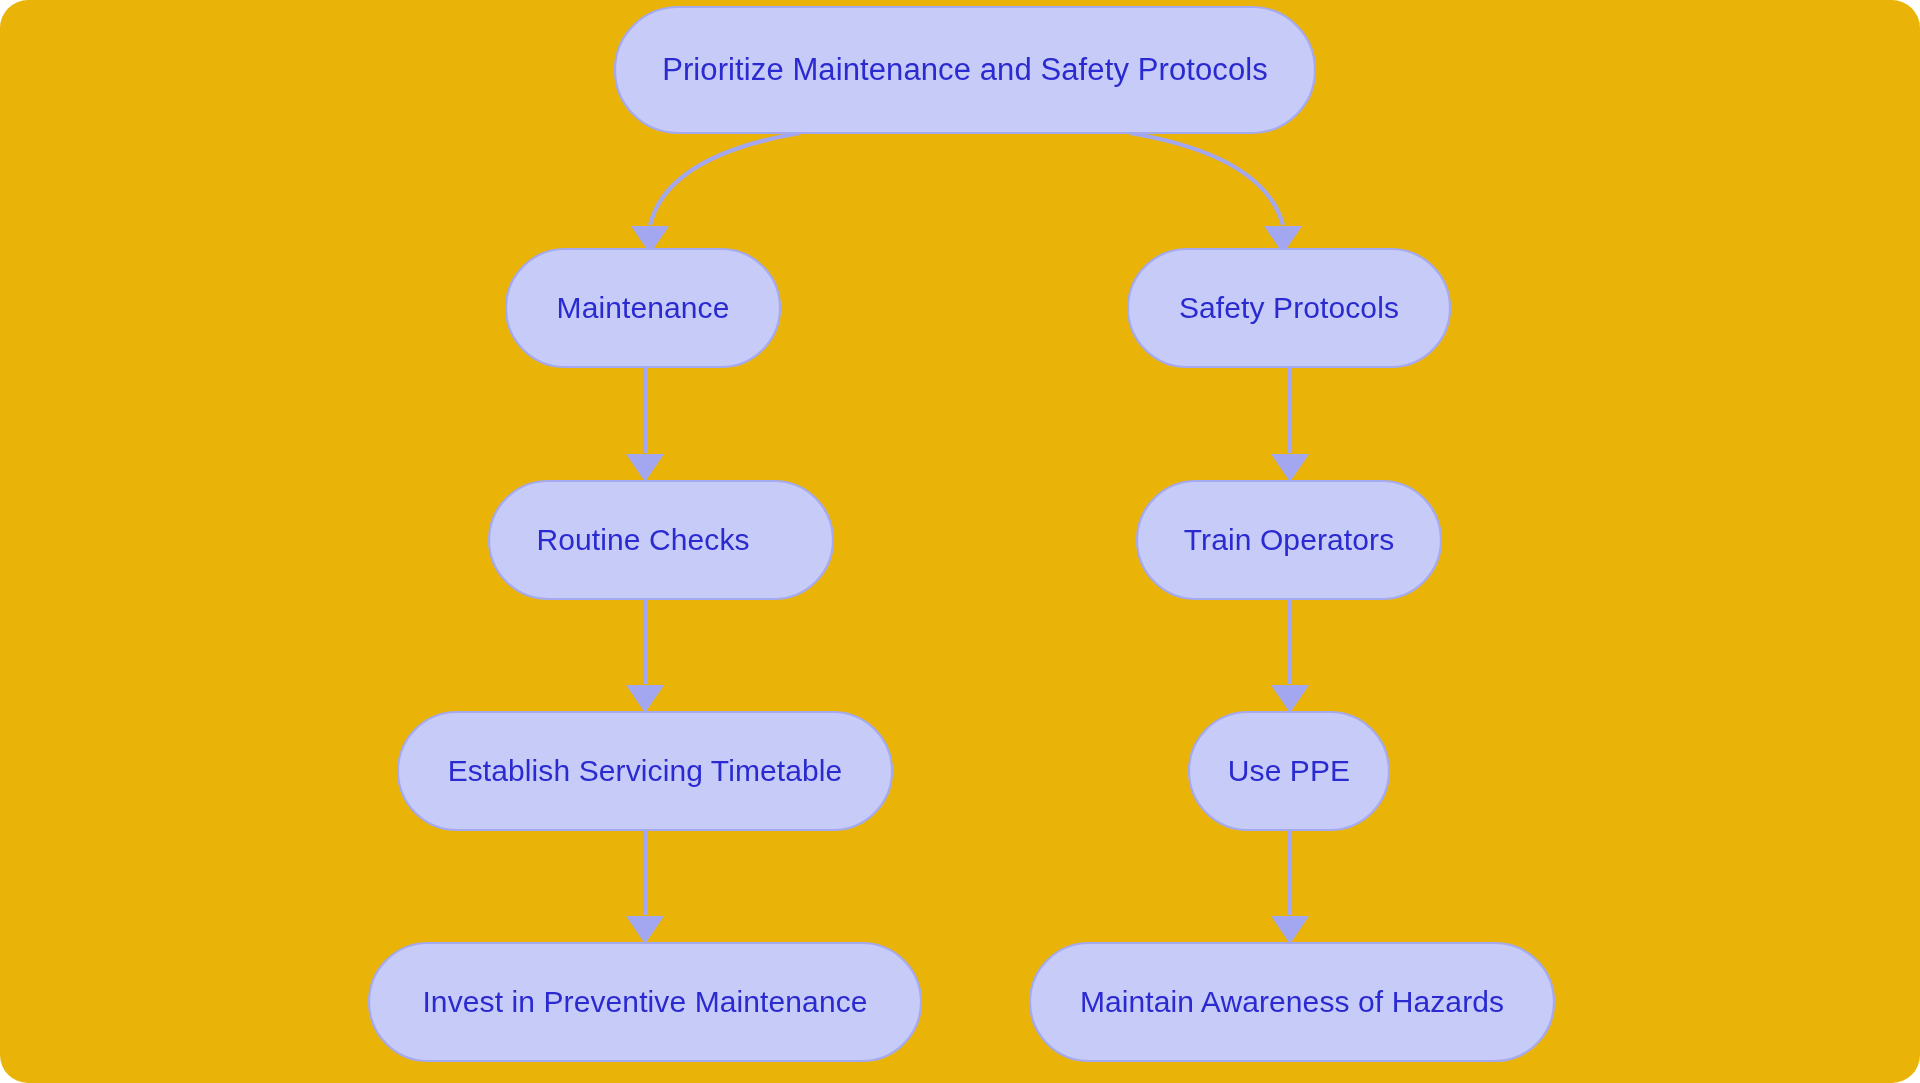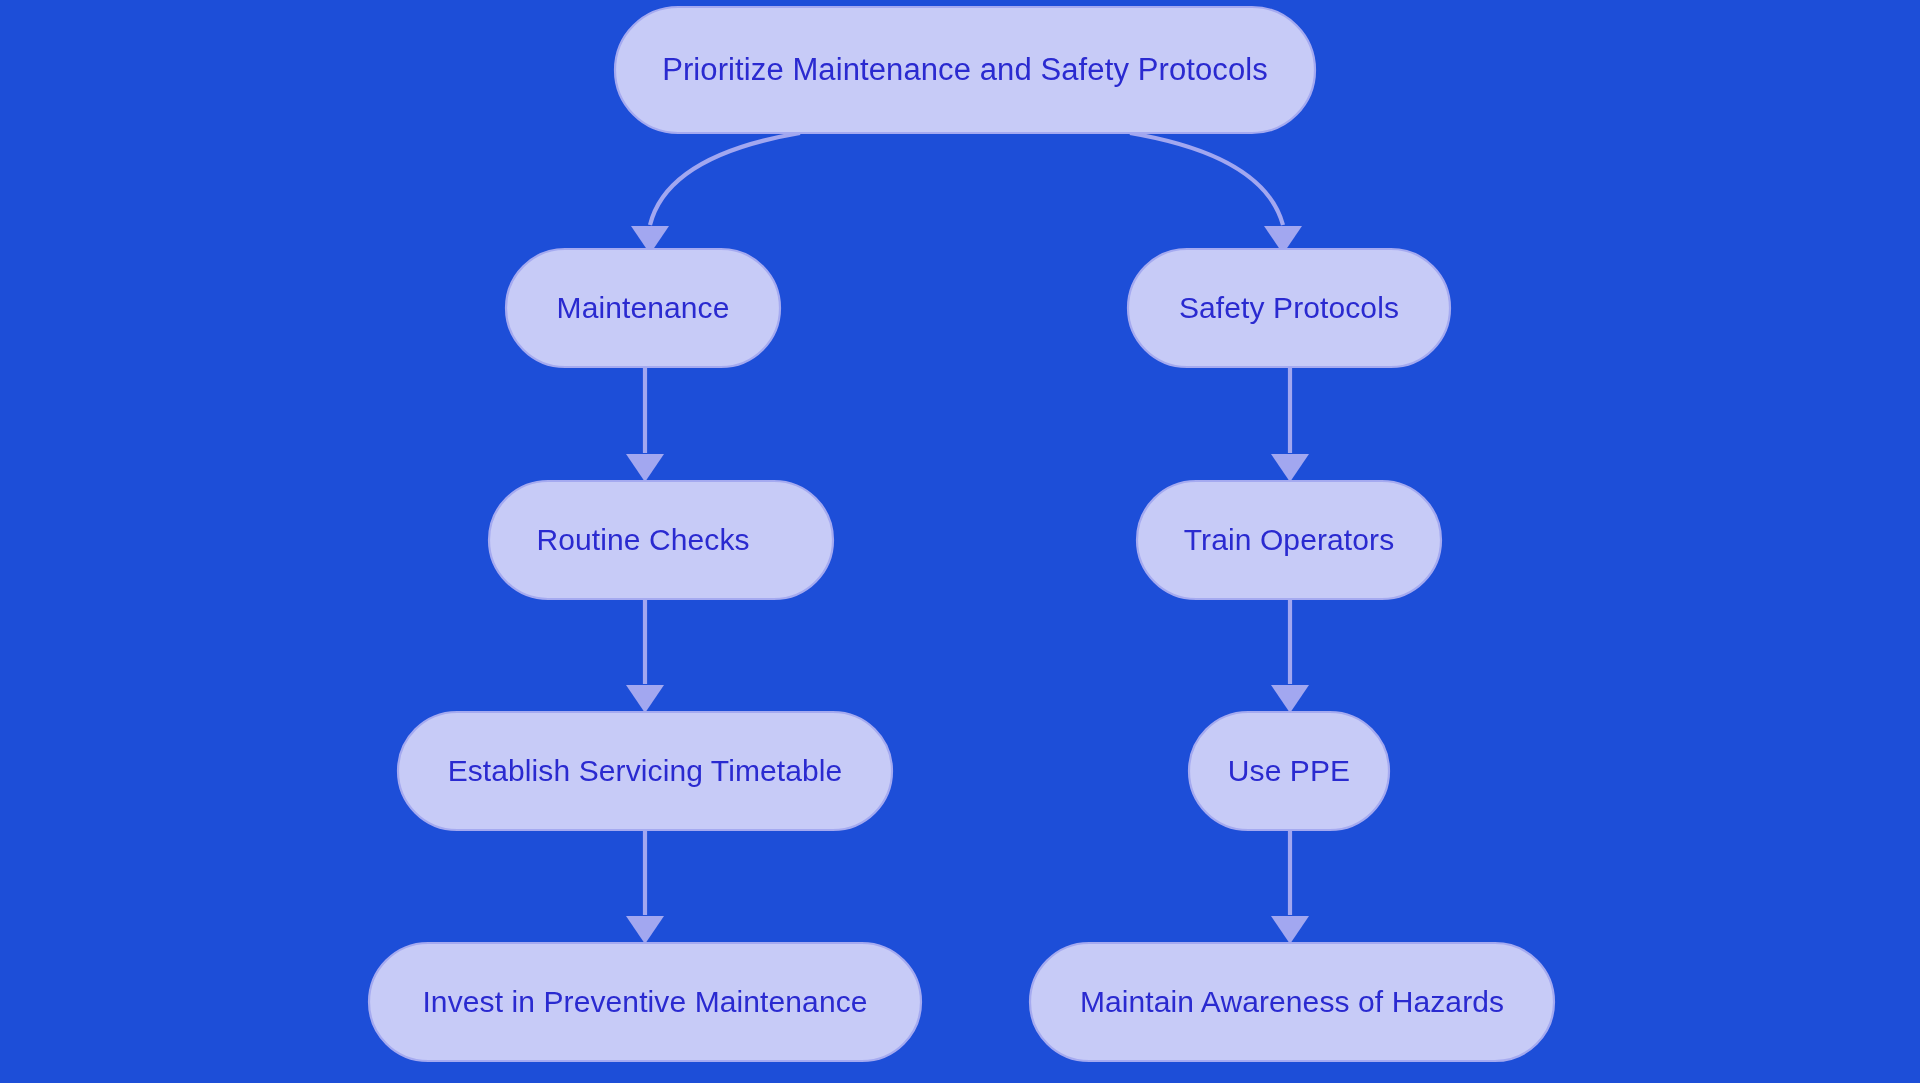--- a/index.html
+++ b/index.html
@@ -11,21 +11,22 @@
   body {
     width: 1920px;
     height: 1083px;
     overflow: hidden;
     font-family: "Liberation Sans", sans-serif;
   }
   #flow-root {
     position: relative;
     width: 1920px;
     height: 1083px;
-    background: #1d4ed8;
+    background: #eab308;
+    border-radius: 28px;
   }
   svg.flow-canvas {
     display: block;
     width: 1920px;
     height: 1083px;
   }
   .node-shape {
     fill: #c7cbf7;
     stroke: #a5aaf0;
     stroke-width: 2.2;

